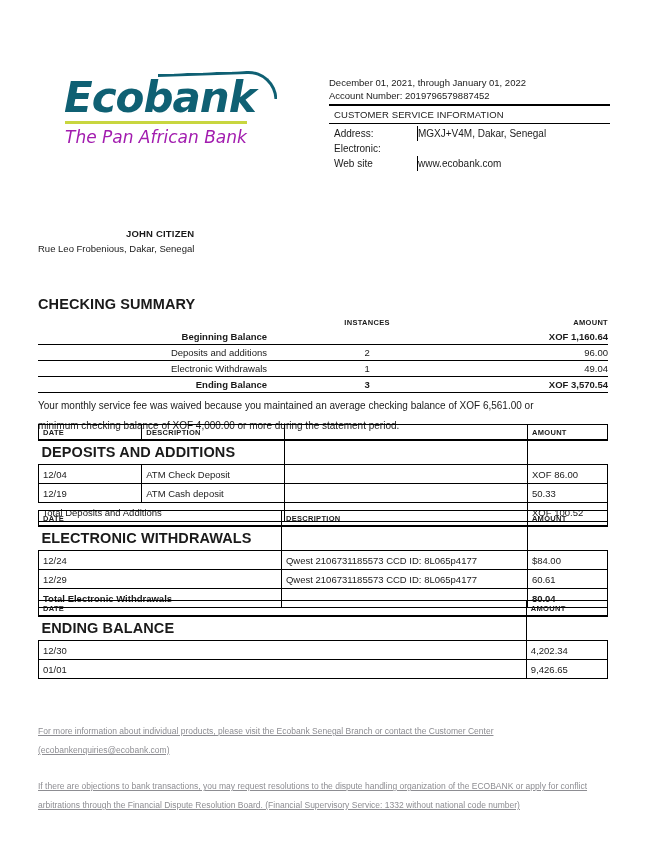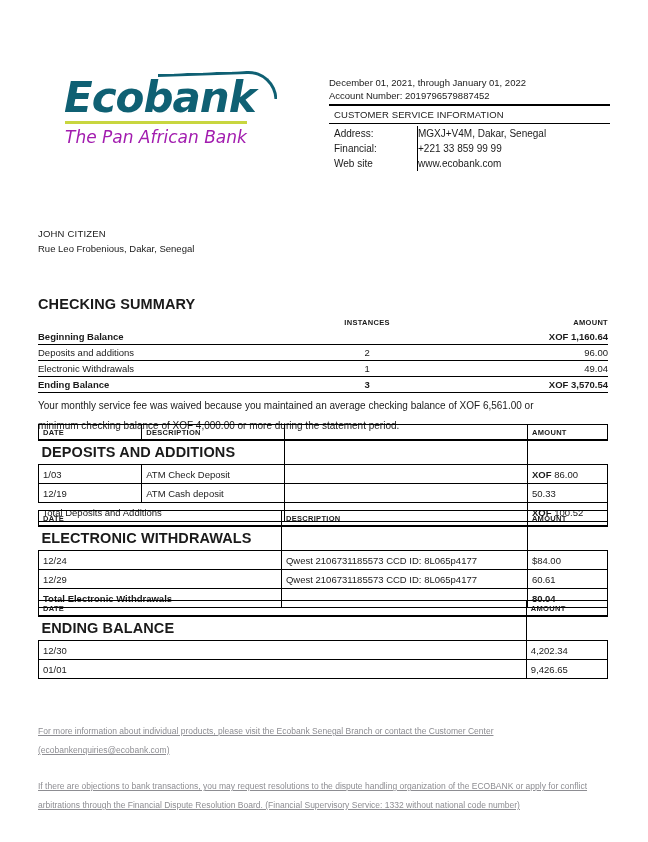--- a/index.html
+++ b/index.html
@@ -109,21 +109,21 @@
   .csi-rows { padding-top: 2px; }
 
   
   .customer {
     position: absolute;
     left: 38px;
     top: 194px;
     font-size: 9.5px;
     line-height: 15px;
   }
-  .customer .name { font-weight: normal; letter-spacing: 0.2px; }
+  .customer .name { font-weight: bold; letter-spacing: 0.2px; text-align: right; }
 
   
   .sec-title {
     font-size: 14.5px;
     font-weight: bold;
     letter-spacing: 0.1px;
   }
 
   
   .summary {
@@ -142,21 +142,21 @@
   }
   .sum-table th {
     font-size: 7.5px;
     font-weight: bold;
     letter-spacing: 0.3px;
     padding: 0 0 2px 0;
   }
   .sum-table th.c { text-align: center; width: 200px; }
   .sum-table th.r { text-align: right; }
   .sum-table th.l { text-align: left; }
-  .sum-table td { padding: 2px 0 2px 0; }
+  .sum-table td { padding: 2px 0 2px 0; text-align: right; }
   .sum-table td.c { text-align: center; }
   .sum-table td.r { text-align: right; }
   .sum-table tr.bordered td { border-top: 1px solid #000; }
   .sum-table tr.strong td { font-weight: bold; }
   .sum-table tr.end td { border-top: 1px solid #000; border-bottom: 1.6px solid #000; }
   .waiver {
     font-size: 10px;
     line-height: 20px;
     padding-top: 3px;
   }
@@ -187,21 +187,21 @@
     letter-spacing: 0.3px;
     text-align: left;
     padding: 2.5px 0 2.5px 4px;
   }
   .tbl tbody td {
     padding: 3.5px 0 3.5px 4px;
     font-size: 9.5px;
   }
   .tbl tbody tr.total td { font-weight: bold; }
   .tbl .nb { border-left: none; border-right: none; }
-  .cur { font-weight: bold; }
+  .cur { font-weight: normal; }
 
   
   .col-date { width: 102px; }
   .col-desc-narrow { width: 142px; }
   .col-mid { width: 250px; }
   .col-amt { width: 77px; }
   .col-desc-wide { width: 249px; }
   .col-date-wide { width: 492px; }
 
   
@@ -238,22 +238,21 @@
     </div>
 
     <div class="csi-box">
       <div class="csi-title">CUSTOMER SERVICE INFORMATION</div>
       <div class="csi-rows">
         <div class="csi-row">
           <div class="csi-label">Address:</div>
           <div class="csi-val">MGXJ+V4M, Dakar, Senegal</div>
         </div>
         <div class="csi-row">
-          <div class="csi-label">Financial:</div>
-          <div class="csi-val">+221 33 859 99 99</div>
+          <div class="csi-label">Electronic:</div>
         </div>
         <div class="csi-row">
           <div class="csi-label">Web site</div>
           <div class="csi-val">www.ecobank.com</div>
         </div>
       </div>
     </div>
   </div>
 
   <div class="customer">
@@ -313,21 +312,21 @@
       <thead>
       <tr>
         <th class="col-date">DATE</th>
         <th class="col-desc-narrow">DESCRIPTION</th>
         <th class="col-mid"></th>
         <th class="col-amt">AMOUNT</th>
       </tr>
     </thead>
     <tbody>
       <tr>
-        <td>1/03</td>
+        <td>12/04</td>
         <td>ATM Check Deposit</td>
         <td></td>
         <td><span class="cur">XOF</span> <span>86.00</span></td>
       </tr>
       <tr>
         <td>12/19</td>
         <td>ATM Cash deposit</td>
         <td></td>
         <td><span>50.33</span></td>
       </tr>

